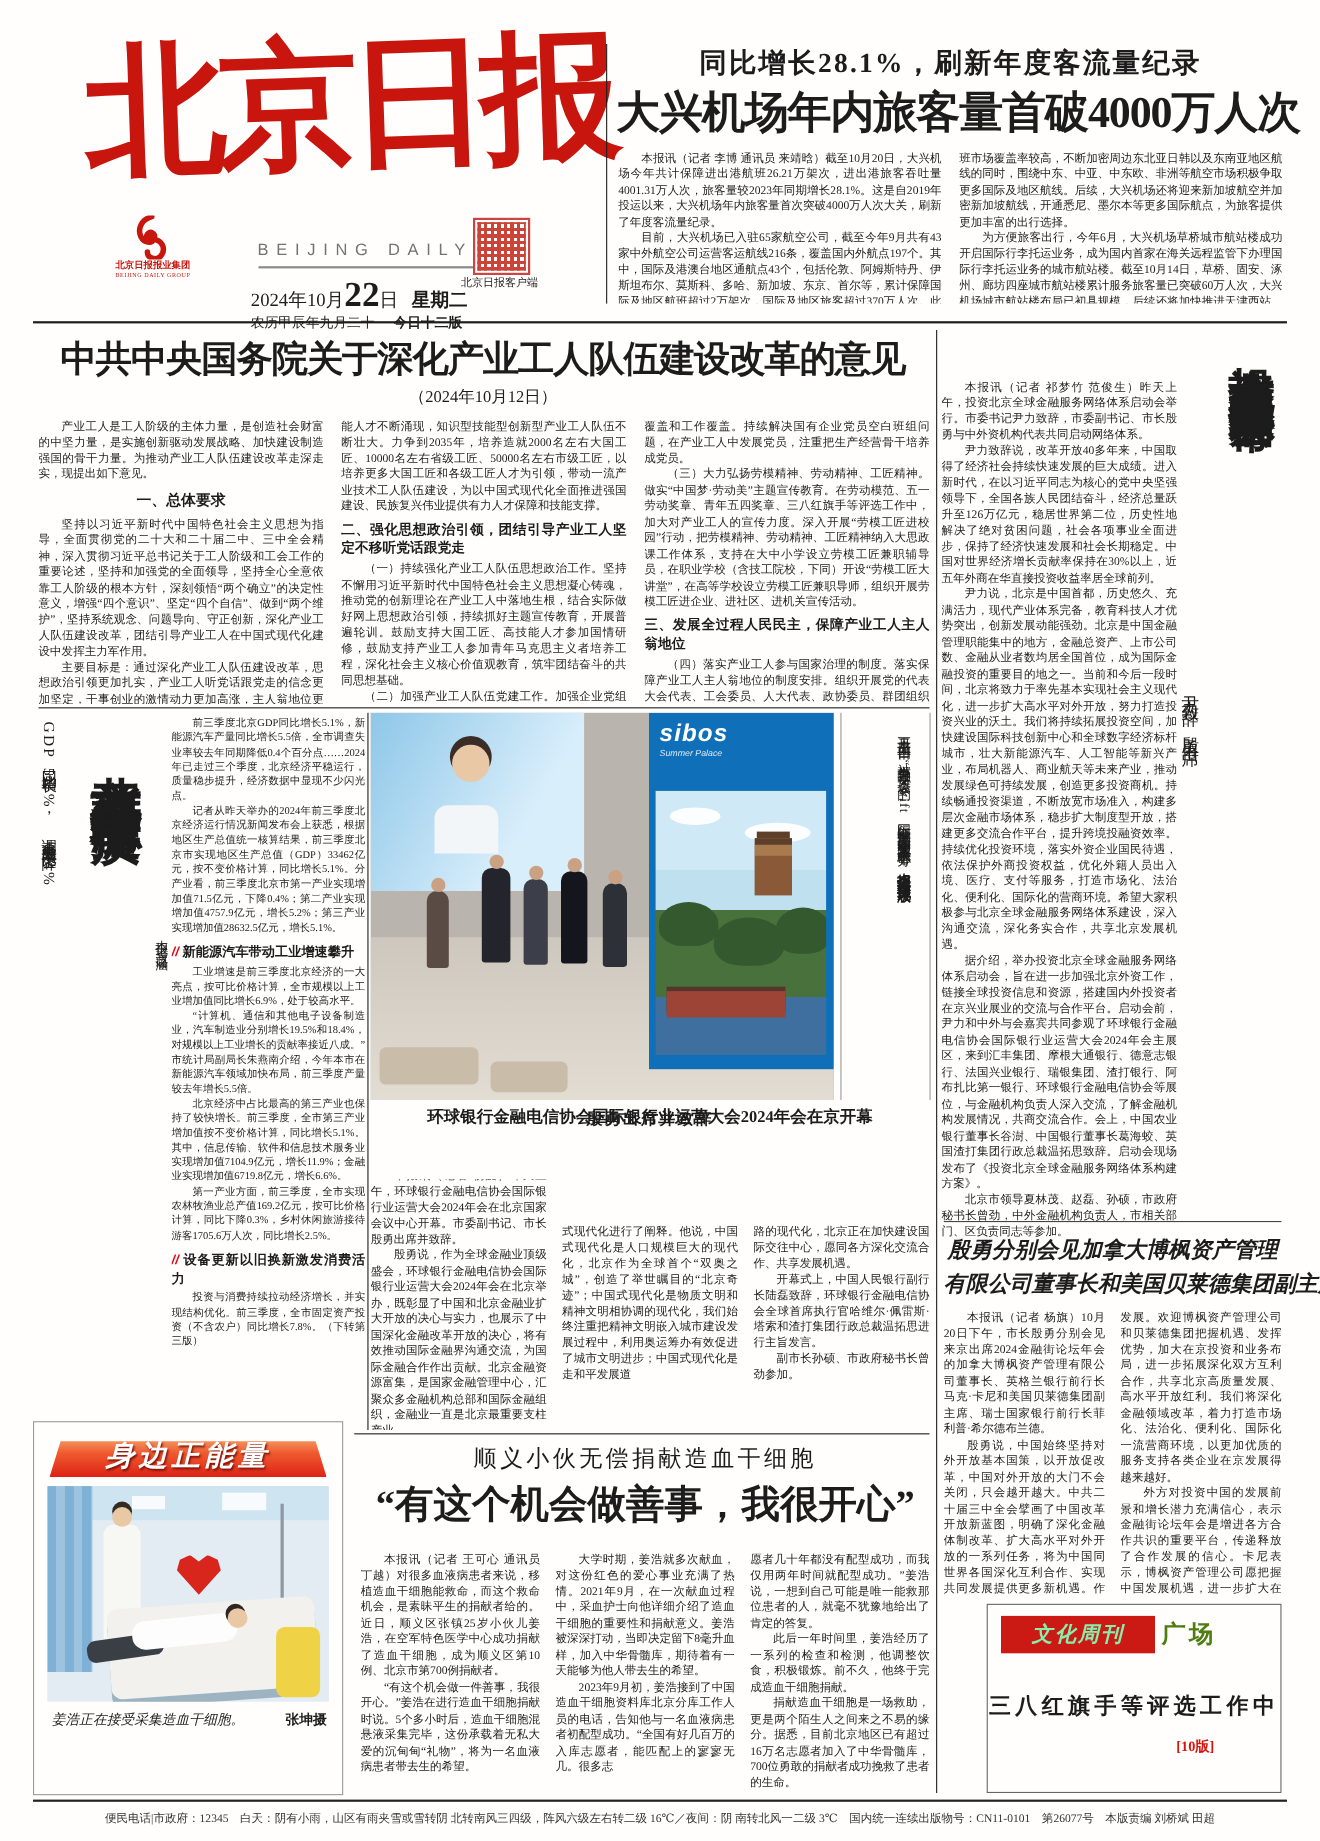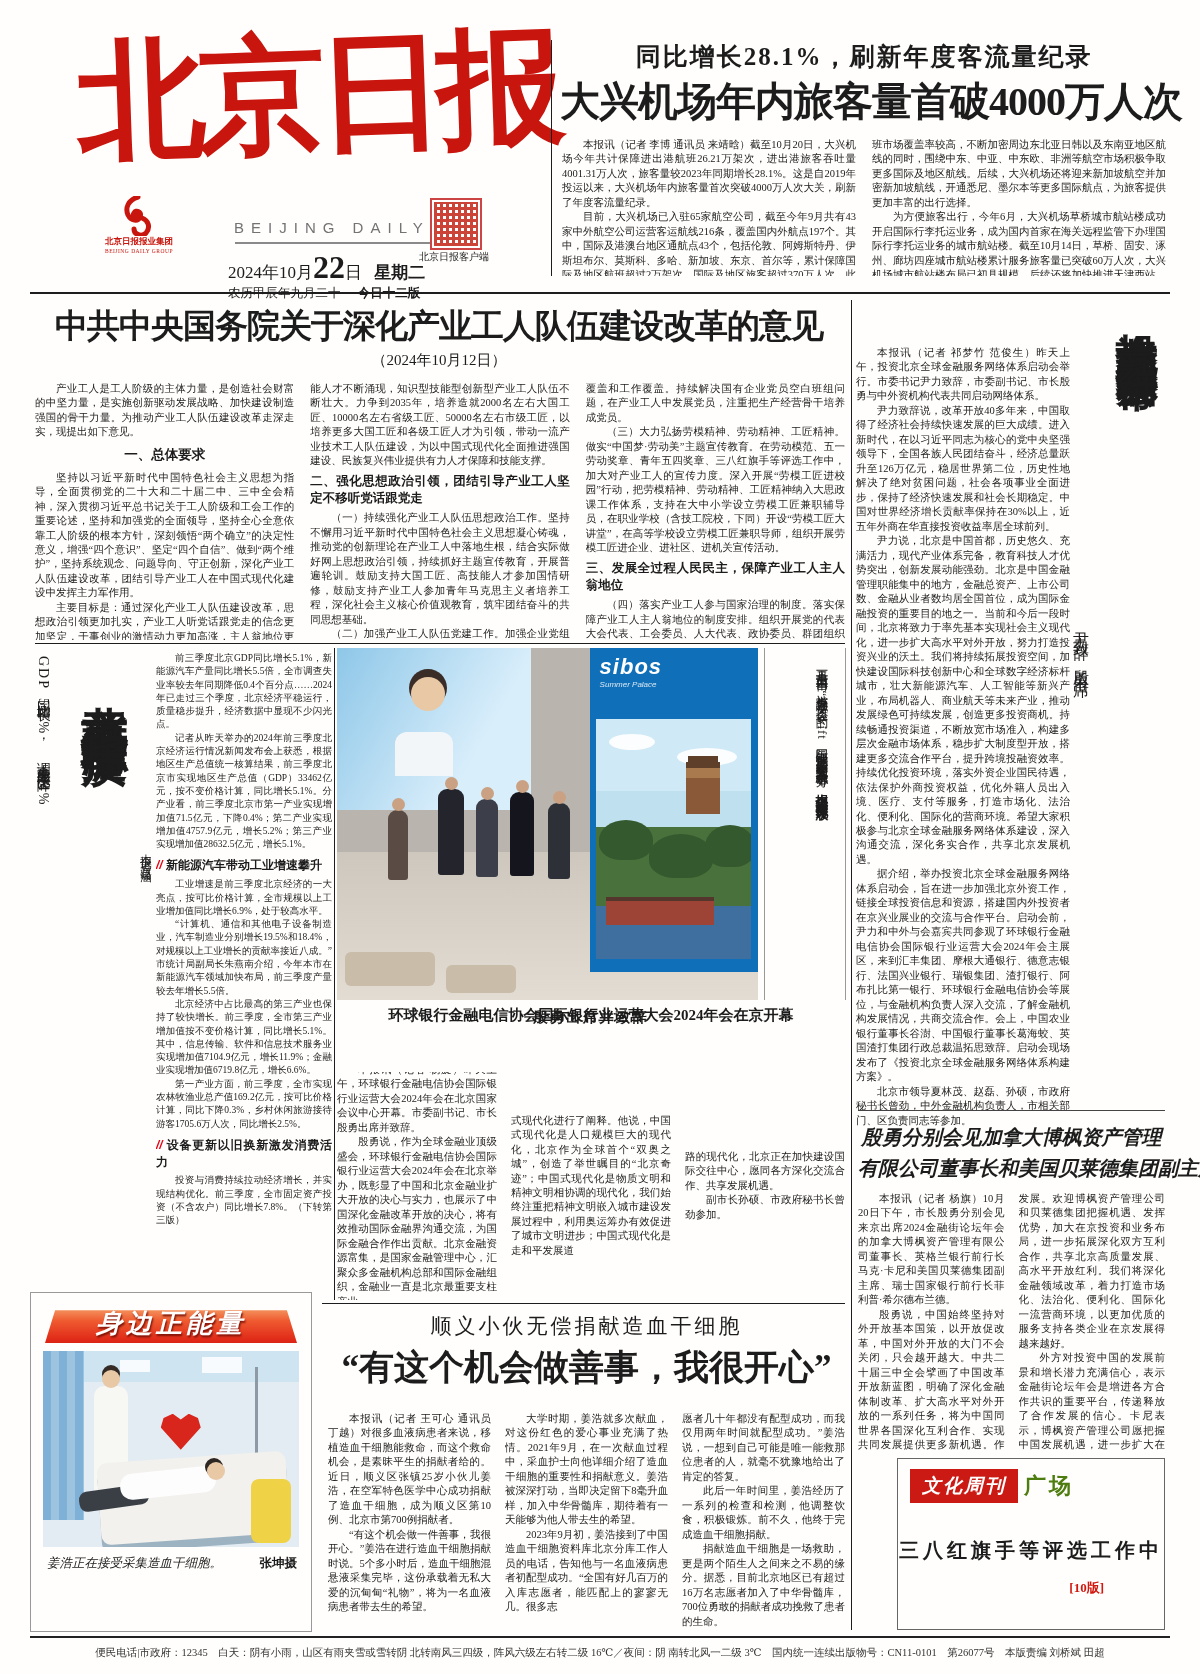--- a/index.html
+++ b/index.html
@@ -102,22 +102,22 @@
            font-weight:700;letter-spacing:2px;}
   .sb-body{left:337px;top:1072px;width:508px;height:228px;font-size:10.5px;line-height:1.38;gap:14px;align-items:center;}
   
   .mt-rule{left:858px;top:1110px;width:307px;height:1px;background:#444;}
   .mt-headline{left:858px;top:1122px;width:307px;text-align:center;font-style:italic;
                font-weight:700;font-size:20px;line-height:1.55;white-space:nowrap;}
   .mt-body{left:858px;top:1192px;width:307px;height:258px;font-size:10.5px;line-height:1.38;gap:14px;}
   
   .cult{left:897px;top:1458px;width:268px;height:172px;border:1px solid #666;box-sizing:border-box;}
   .cult-row{position:absolute;left:12px;top:10px;display:flex;align-items:center;gap:6px;}
-  .cult-label{background:#cb1a14;color:#ffffff;font:italic 700 19px "Liberation Serif",serif;
-              padding:4px 12px;letter-spacing:2px;}
+  .cult-label{background:#cb1a14;color:#86efac;font:italic 700 19px "Liberation Serif",serif;
+              padding:4px 28px;letter-spacing:2px;}
   .cult-label2{color:#4d7c0f;font:700 22px "Liberation Sans",sans-serif;letter-spacing:3px;}
   .cult-headline{position:absolute;left:0;top:78px;width:100%;text-align:center;
                  font:900 20px "Liberation Sans",sans-serif;letter-spacing:4px;}
   .cult-ref{position:absolute;right:60px;top:120px;color:#d2170f;font-weight:700;font-size:13px;}
   
   .pos{left:30px;top:1292px;width:282px;height:340px;border:1px solid #999;box-sizing:border-box;}
   .pos-banner{position:absolute;left:14px;top:10px;width:252px;height:40px;
       background:linear-gradient(180deg,#f6b277,#ef5a30 45%,#dd2214);
       clip-path:polygon(4% 18%,96% 18%,100% 100%,0 100%);
       display:flex;align-items:center;justify-content:center;
@@ -307,20 +307,21 @@
   <div class="abs cols sb-body">
     <div class="col">
         <p>本报讯（记者 杨旋）昨天上午，环球银行金融电信协会国际银行业运营大会2024年会在北京国家会议中心开幕。市委副书记、市长殷勇出席并致辞。</p>
         <p>殷勇说，作为全球金融业顶级盛会，环球银行金融电信协会国际银行业运营大会2024年会在北京举办，既彰显了中国和北京金融业扩大开放的决心与实力，也展示了中国深化金融改革开放的决心，将有效推动国际金融界沟通交流，为国际金融合作作出贡献。北京金融资源富集，是国家金融管理中心，汇聚众多金融机构总部和国际金融组织，金融业一直是北京最重要支柱产业。</p>
       </div>
     <div class="col">
         <p class="cont">式现代化进行了阐释。他说，中国式现代化是人口规模巨大的现代化，北京作为全球首个“双奥之城”，创造了举世瞩目的“北京奇迹”；中国式现代化是物质文明和精神文明相协调的现代化，我们始终注重把精神文明嵌入城市建设发展过程中，利用奥运筹办有效促进了城市文明进步；中国式现代化是走和平发展道</p>
       </div>
     <div class="col">
         <p class="cont">路的现代化，北京正在加快建设国际交往中心，愿同各方深化交流合作、共享发展机遇。</p>
+        <p>开幕式上，中国人民银行副行长陆磊致辞，环球银行金融电信协会全球首席执行官哈维尔·佩雷斯·塔索和渣打集团行政总裁温拓思进行主旨发言。</p>
         <p>副市长孙硕、市政府秘书长曾劲参加。</p>
       </div>
   </div>
 
   <div class="abs mt-rule"></div>
   <div class="abs mt-headline">
     <div>殷勇分别会见加拿大博枫资产管理</div>
     <div>有限公司董事长和美国贝莱德集团副主席</div>
   </div>
   <div class="abs cols mt-body">

